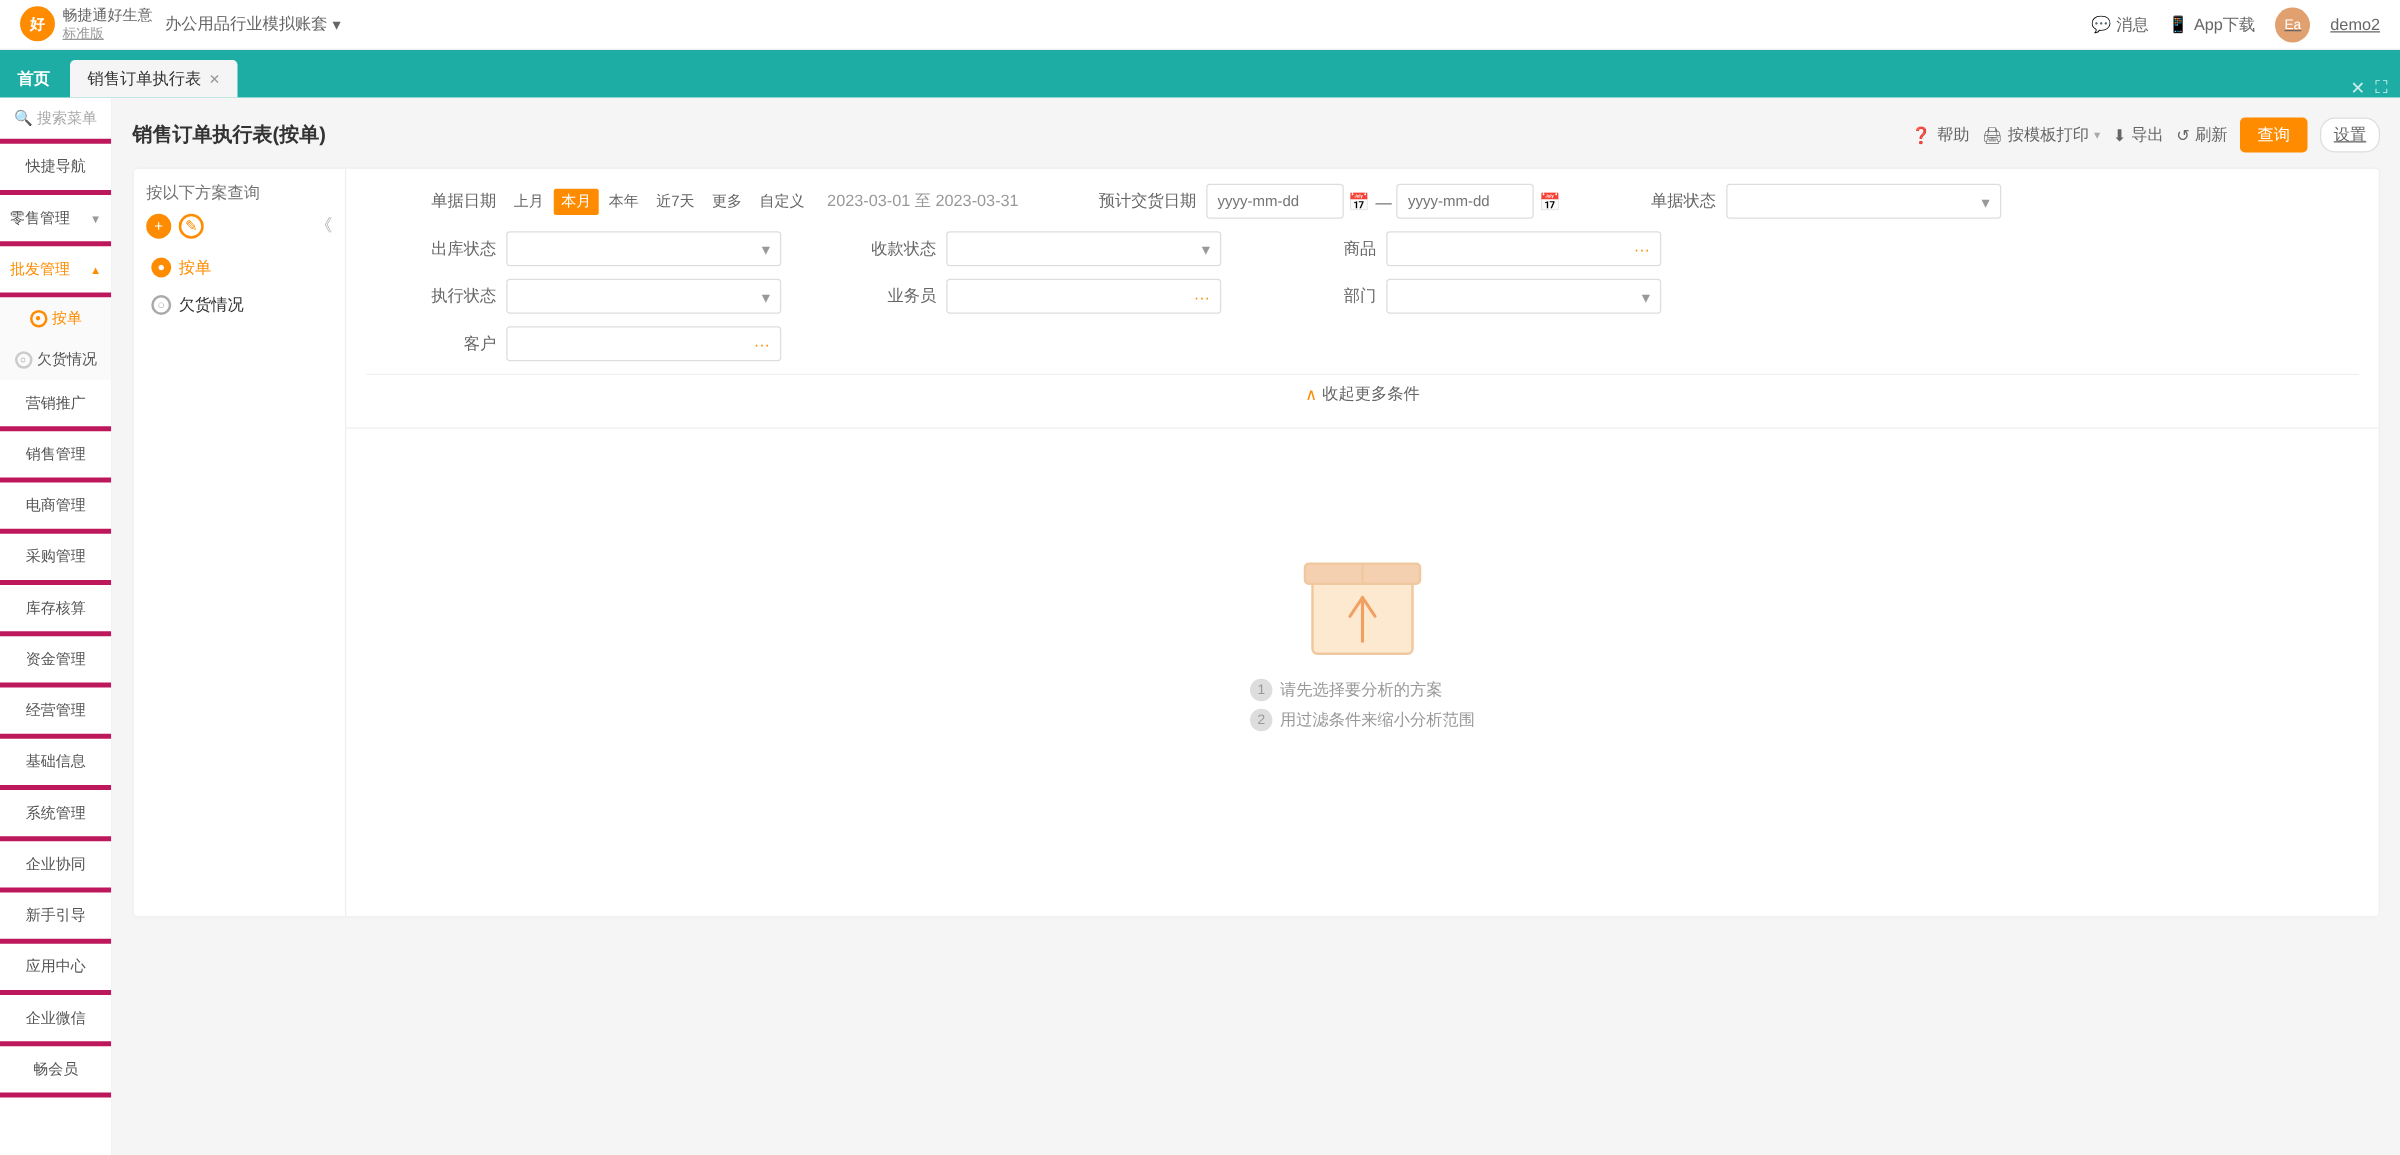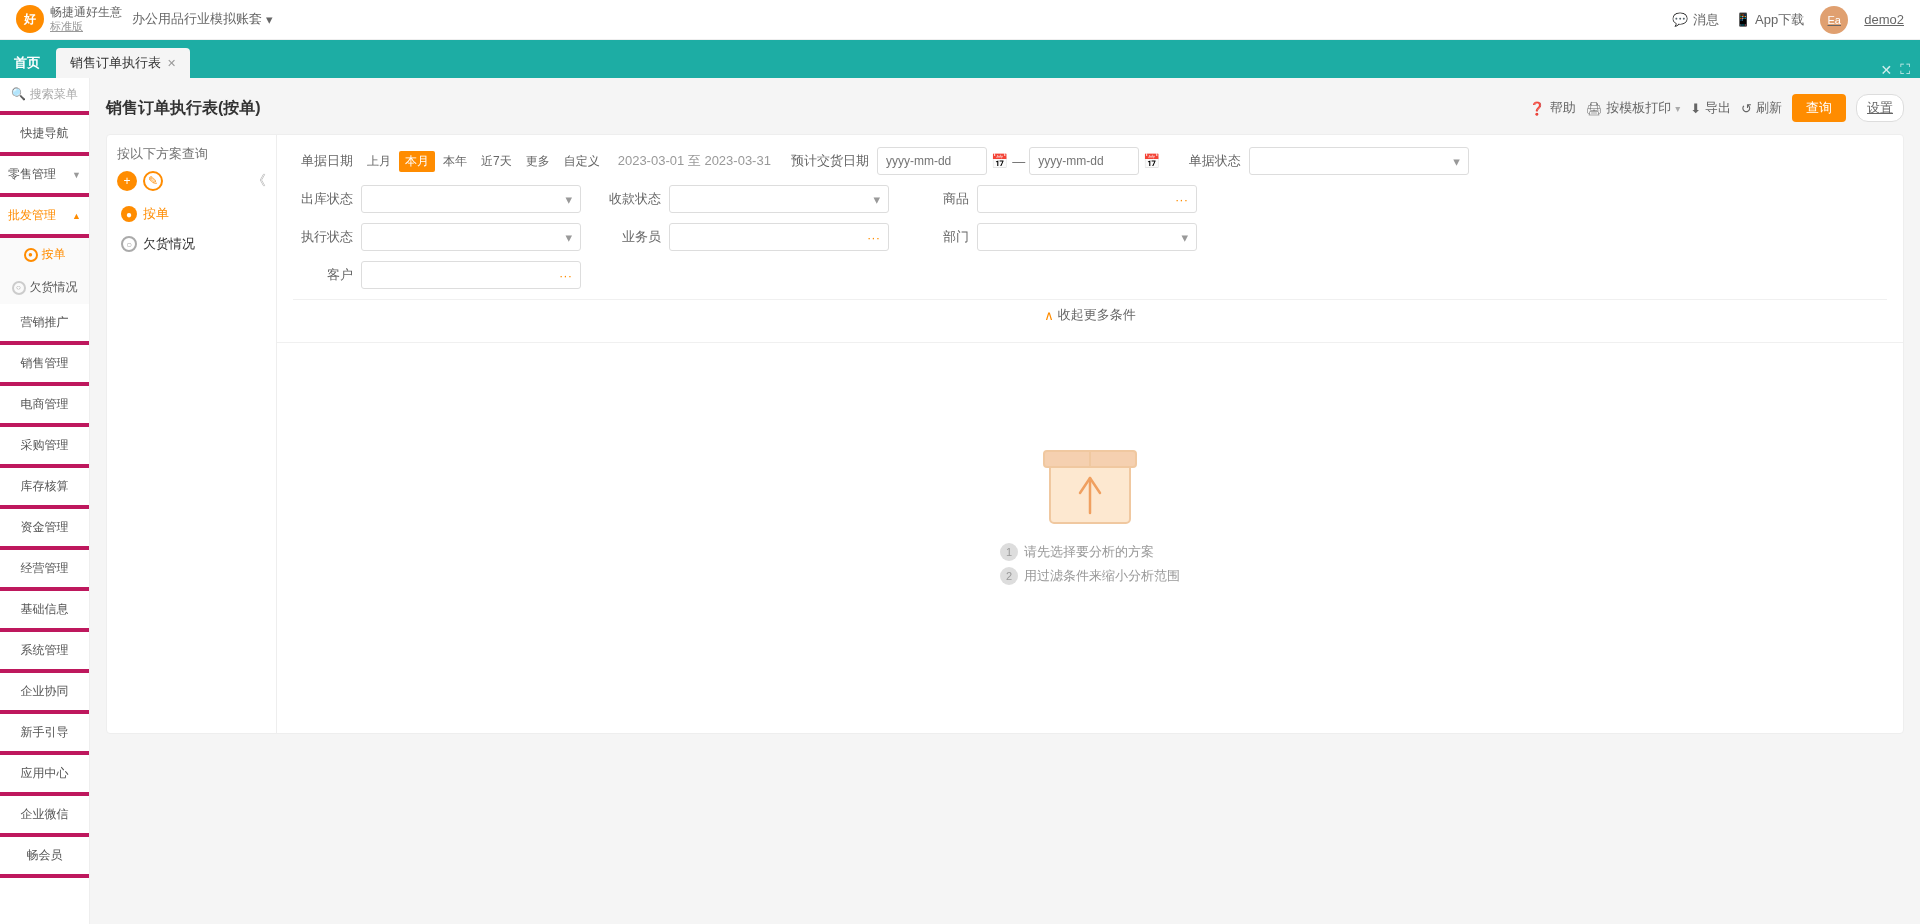--- a/index.html
+++ b/index.html
@@ -110,21 +110,21 @@
       justify-content: space-between;
       margin-bottom: 12px;
     }
     .page-title { font-size: 16px; font-weight: bold; color: #333; }
     .page-actions { display: flex; align-items: center; gap: 10px; font-size: 13px; color: #666; }
     .action-btn { display: flex; align-items: center; gap: 4px; cursor: pointer; }
     .action-btn.primary { background: #ff8c00; color: white; padding: 5px 14px; border-radius: 4px; cursor: pointer; }
     .action-btn.secondary { border: 1px solid #ddd; padding: 4px 10px; border-radius: 12px; cursor: pointer; background: white; text-decoration: underline; }
     .filter-row { display: flex; align-items: center; gap: 20px; flex-wrap: wrap; margin-bottom: 10px; }
     .filter-row:last-child { margin-bottom: 0; }
-    .filter-group { display: flex; align-items: center; gap: 8px; }
+    .filter-group { display: flex; align-items: center; gap: 8px; margin-left: 44px; }
     .filter-label { color: #666; font-size: 13px; white-space: nowrap; min-width: 60px; text-align: right; }
     .filter-select {
       border: 1px solid #ddd;
       border-radius: 3px;
       padding: 4px 8px;
       font-size: 13px;
       background: white;
       height: 28px;
       width: 200px;
       cursor: pointer;

